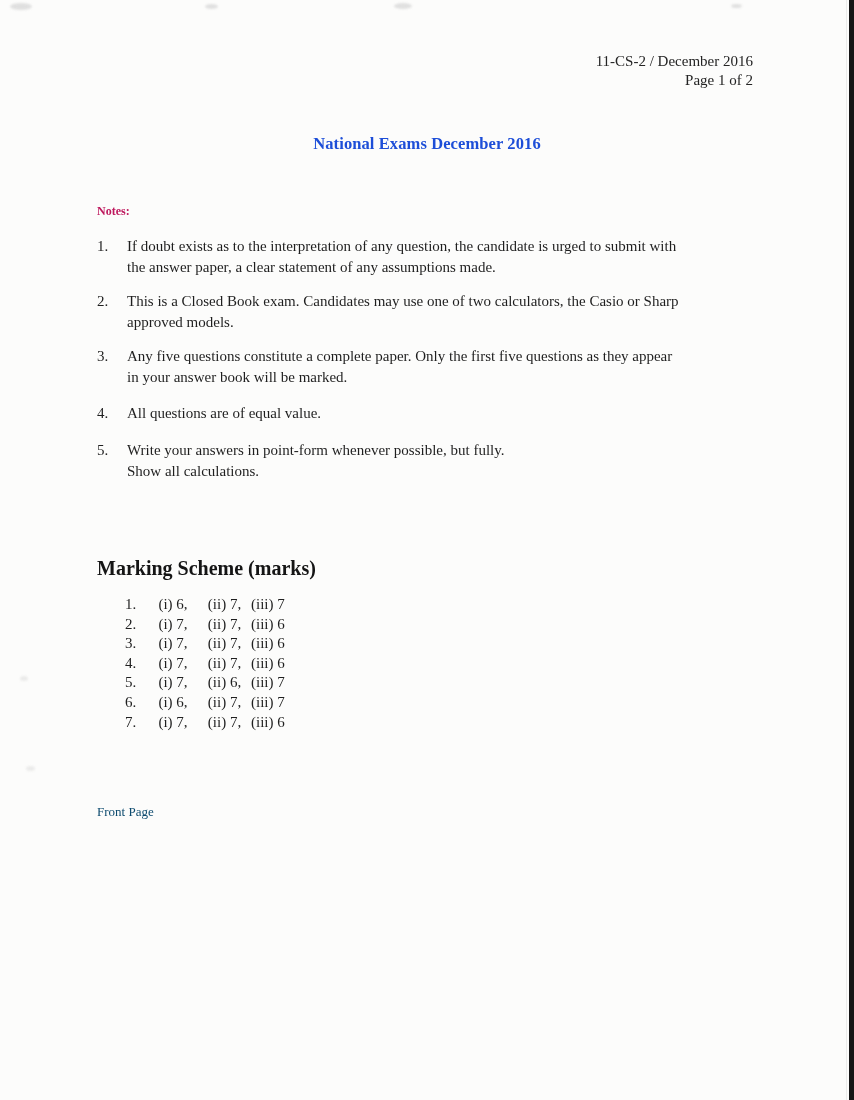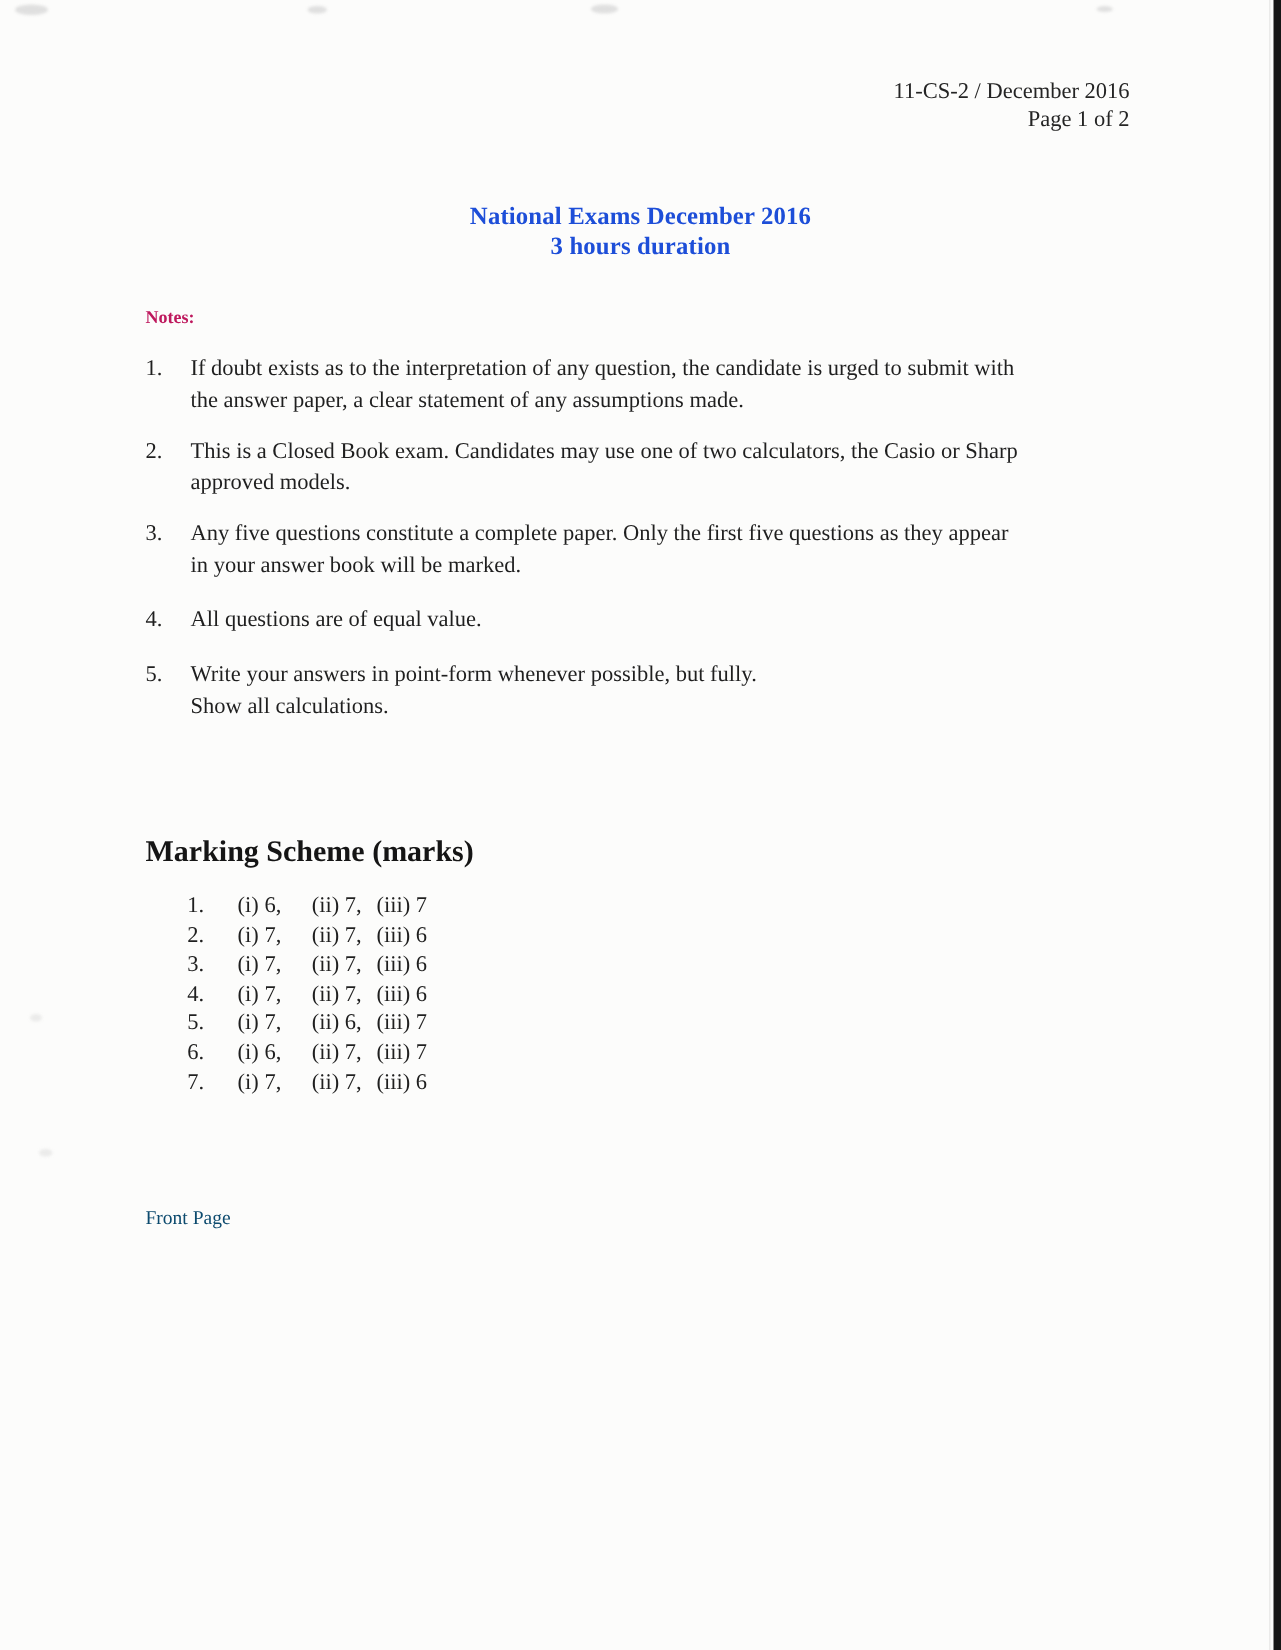--- a/index.html
+++ b/index.html
@@ -98,21 +98,20 @@
   <div class="smudge s5"></div>
   <div class="smudge s6"></div>
 
   <div class="header-right">
     <div>11-CS-2 / December 2016</div>
     <div>Page 1 of 2</div>
   </div>
 
   <div class="title-block">
     <div>National Exams December 2016</div>
-    <div>3 hours duration</div>
   </div>
 
   <div class="notes-heading">Notes:</div>
 
   <div class="note-item note-1">
     <span class="num">1.</span>
     <div class="txt">If doubt exists as to the interpretation of any question, the candidate is urged to submit with
 the answer paper, a clear statement of any assumptions made.</div>
   </div>
   <div class="note-item note-2">

